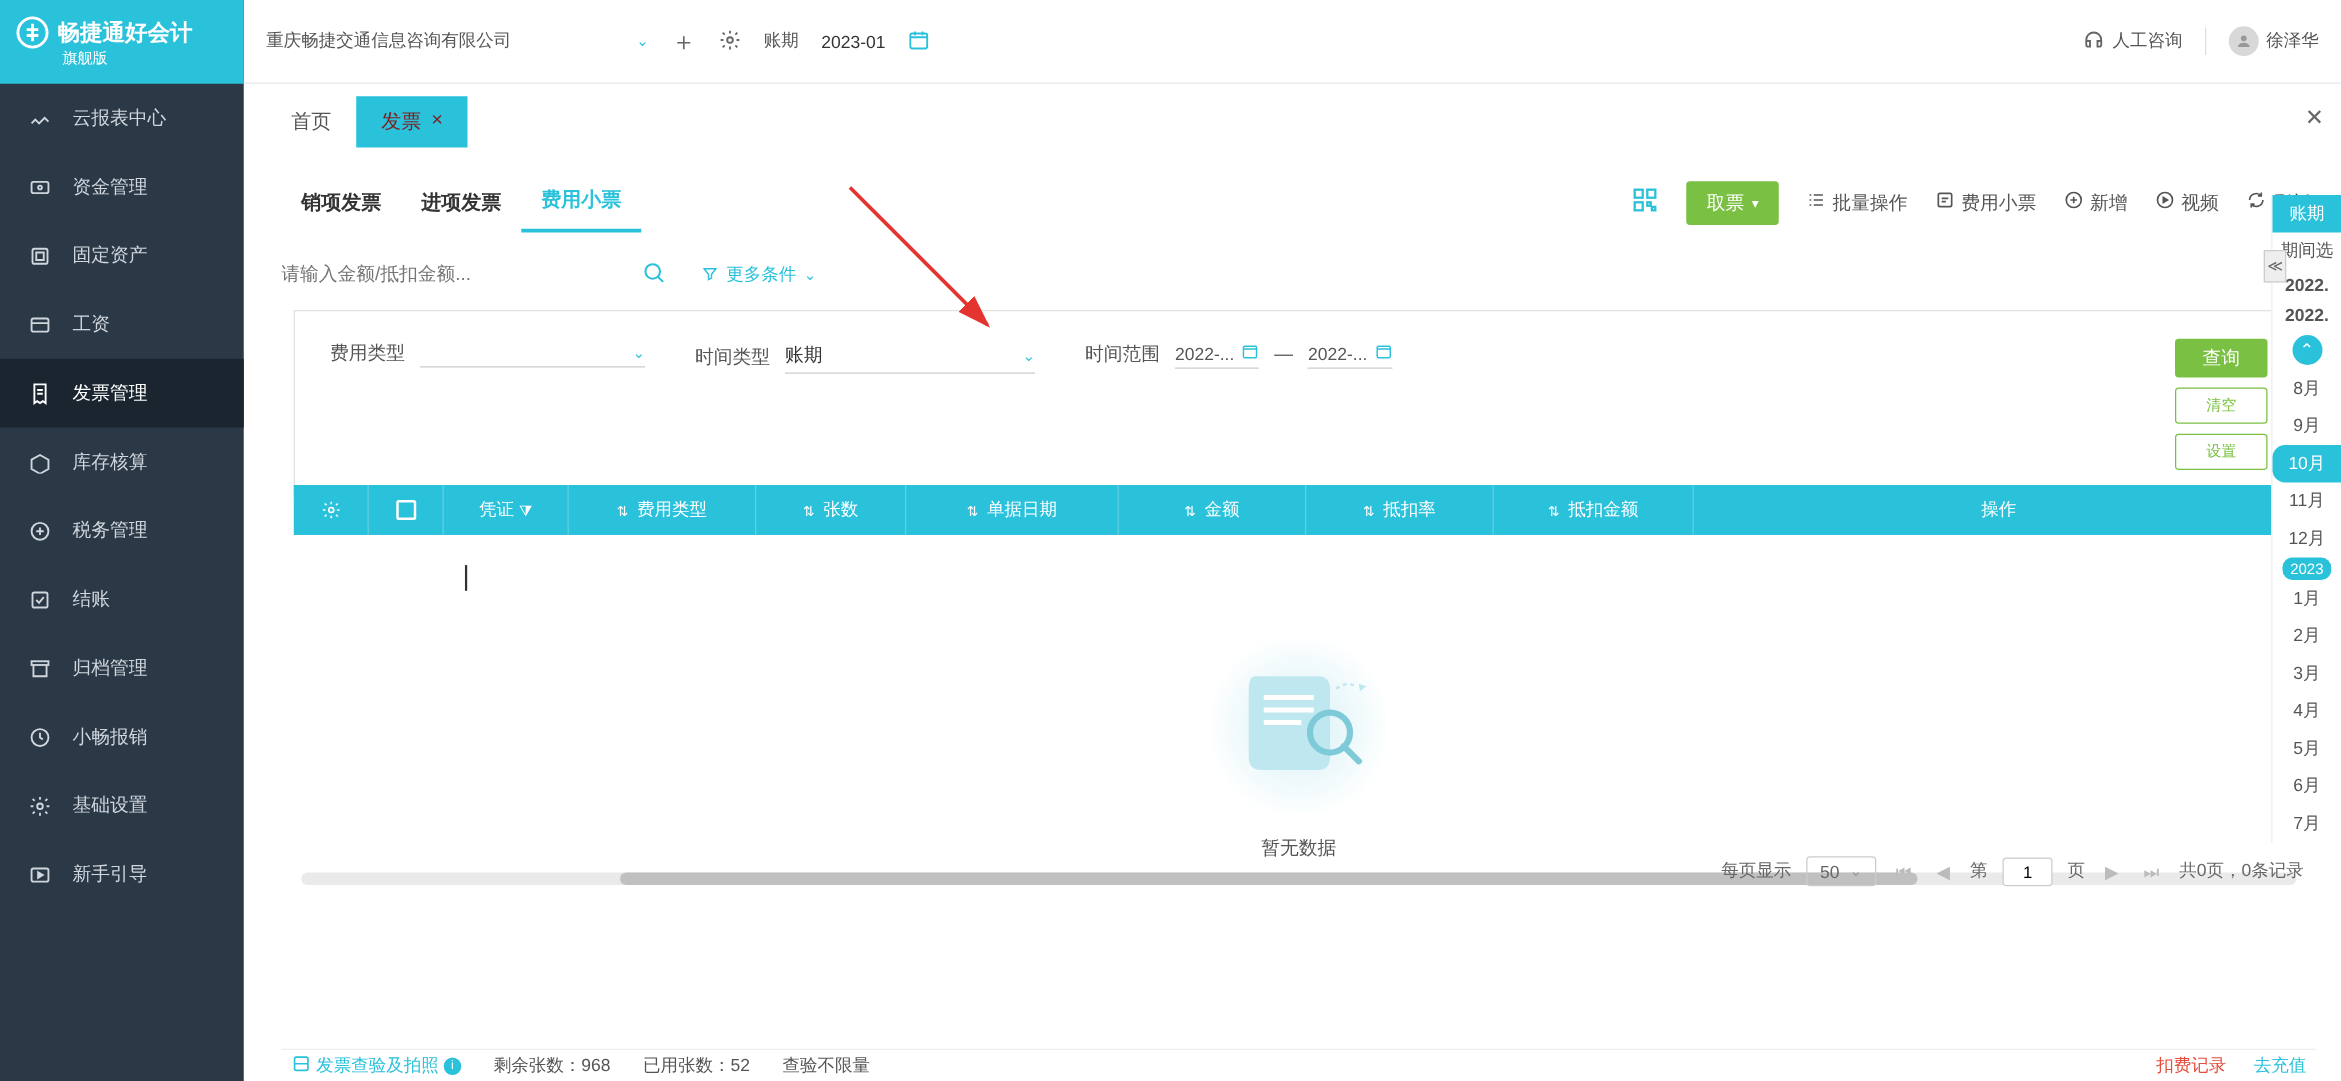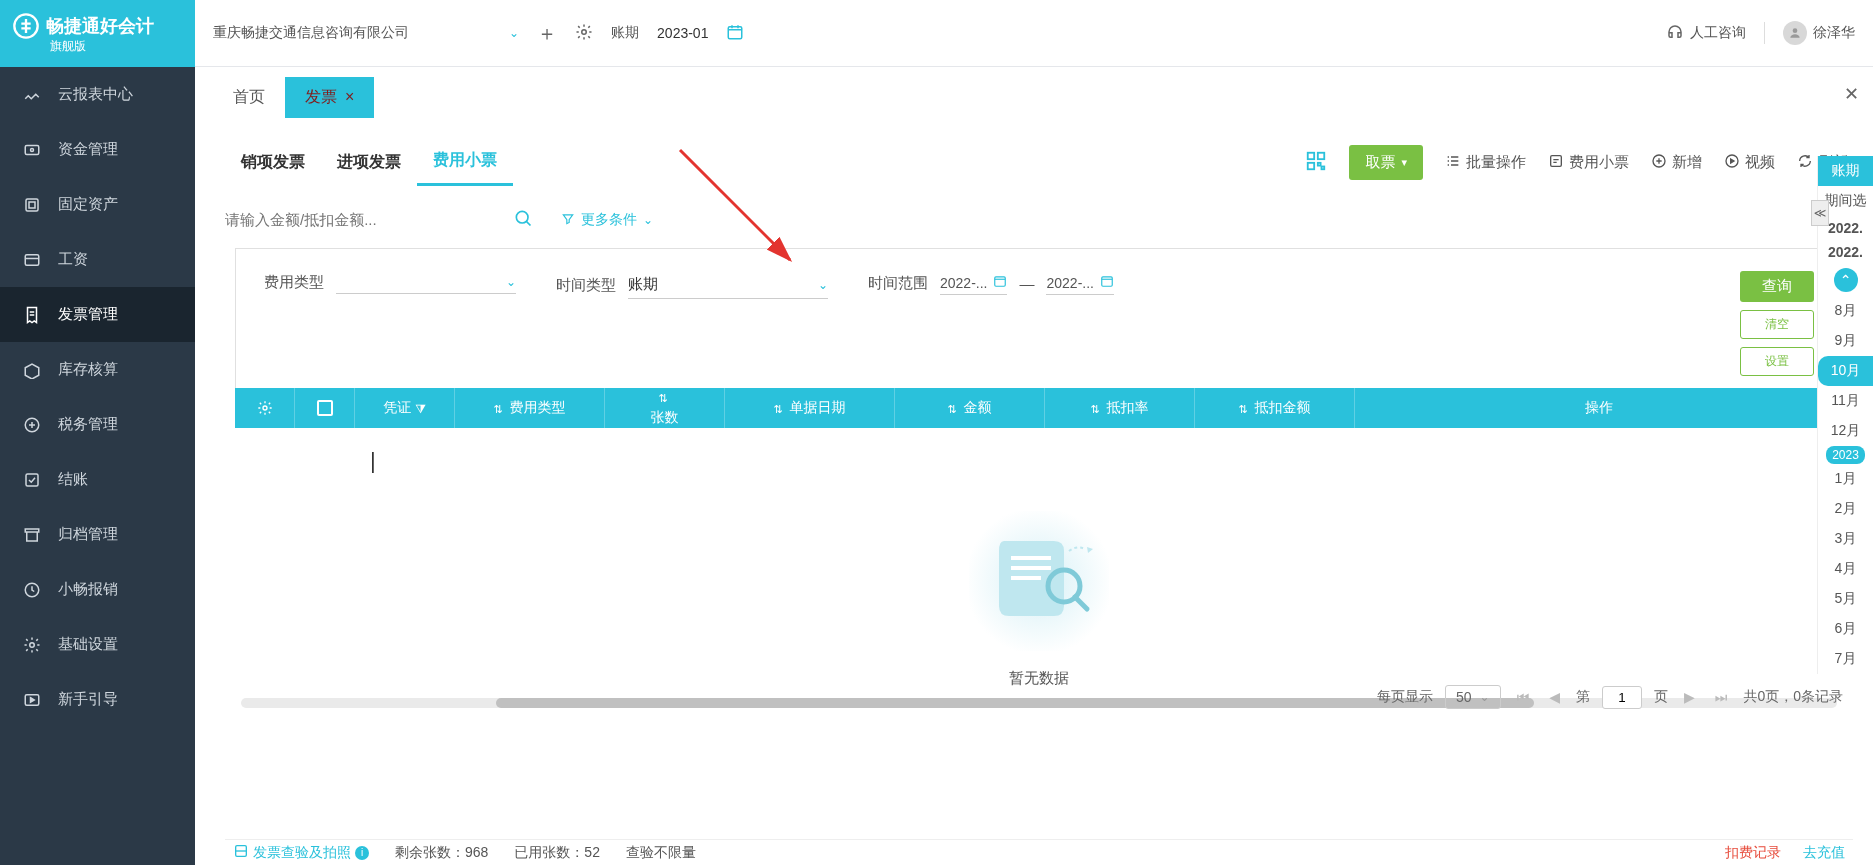--- a/index.html
+++ b/index.html
@@ -53,21 +53,21 @@
 .cal-ic { color:#2ac1db; }
 
 
 .table-wrap { position:absolute; left:235px; top:388px; right:30px; }
 .thead { background:#2ac1db; color:#fff; height:40px; display:flex; align-items:center; font-size:14px; }
 .th { display:flex; align-items:center; justify-content:center; gap:4px; border-right:1px solid rgba(255,255,255,0.25); height:100%; }
 .th:last-child { border-right:none; }
 .cog-cell { width:60px; }
 .ck-cell { width:60px; }
 .ckbox { width:16px; height:16px; border:2px solid #fff; border-radius:2px; }
-.c-voucher{width:100px;} .c-ftype{width:150px;} .c-count{width:120px;flex-direction:column;} .c-date{width:170px;} .c-amt{width:150px;} .c-rate{width:150px;} .c-damt{width:160px;} .c-op{flex:1;}
+.c-voucher{width:100px;} .c-ftype{width:150px;} .c-count{width:120px;} .c-date{width:170px;} .c-amt{width:150px;} .c-rate{width:150px;} .c-damt{width:160px;} .c-op{flex:1;}
 .empty { height:260px; display:flex; flex-direction:column; align-items:center; justify-content:flex-end; gap:18px; color:#555; font-size:15px; }
 .empty-ill { width:140px; height:140px; background:radial-gradient(circle, #d6f0f6 0%, #fff 75%); border-radius:12px; position:relative; }
 .hscroll { height:10px; background:#eaeaea; border-radius:5px; margin:10px 6px 0 6px; position:relative; }
 .hscroll-thumb { position:absolute; left:16%; width:65%; top:0; bottom:0; background:#c0c0c0; border-radius:5px; }
 
 
 .pagination { position:absolute; left:235px; right:30px; top:682px; height:30px; display:flex; align-items:center; justify-content:flex-end; gap:12px; font-size:14px; color:#666; }
 .pg-sel { border:1px solid #ccc; padding:3px 10px; border-radius:3px; display:flex; gap:8px; align-items:center; }
 .pg-inp { width:40px; border:1px solid #ccc; padding:3px; text-align:center; border-radius:3px; }
 .pg-nav { color:#bbb; cursor:pointer; padding:0 4px; }

